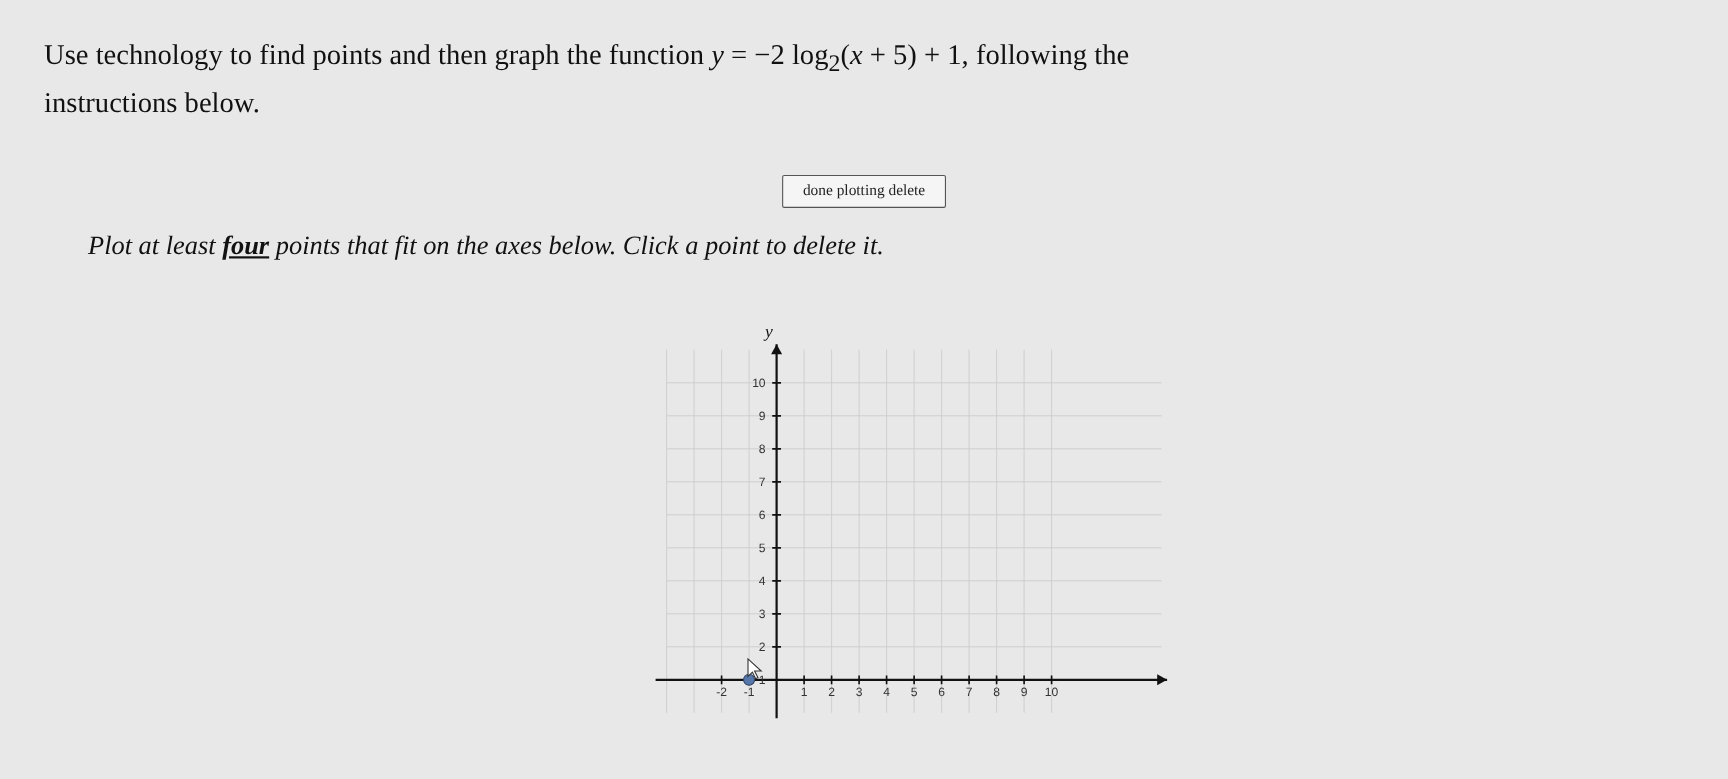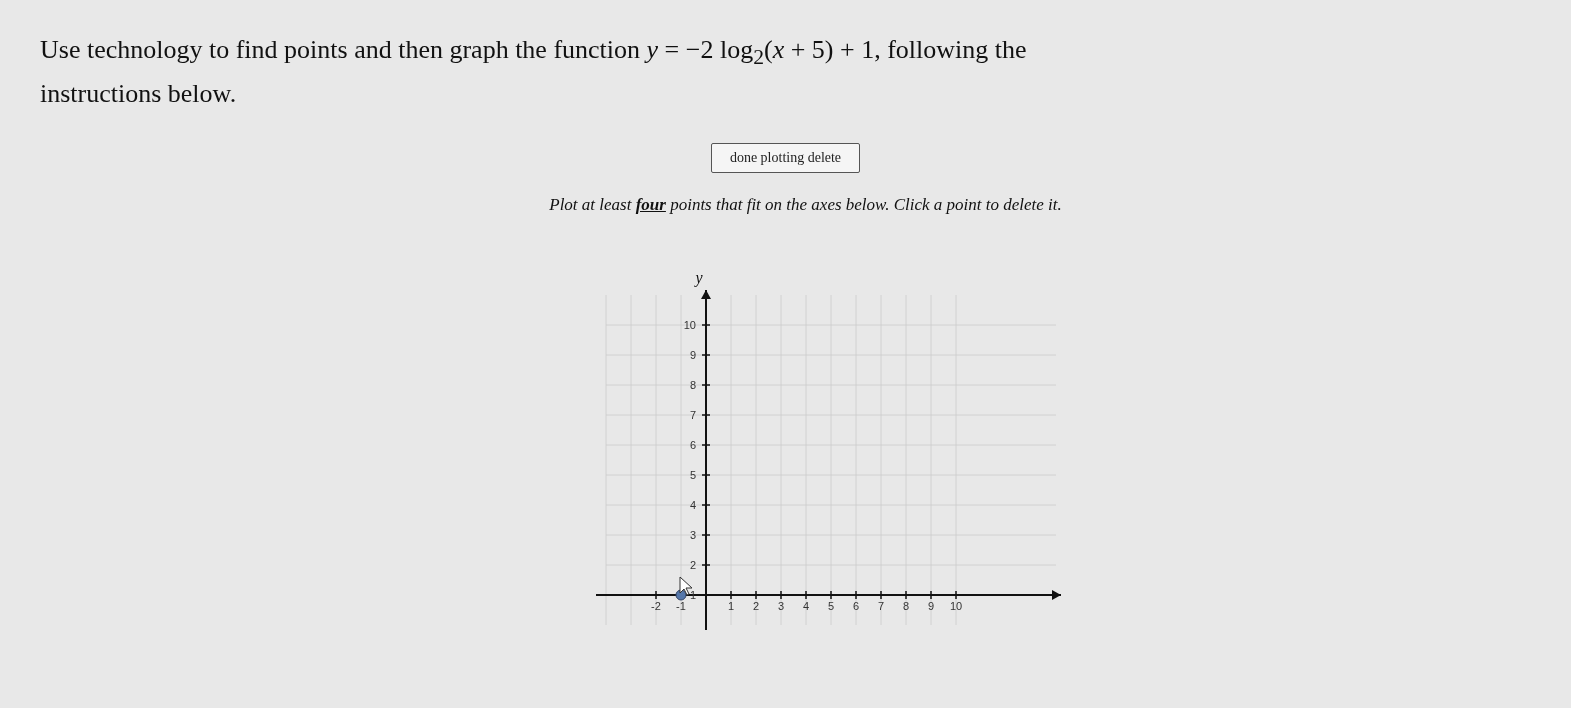--- a/index.html
+++ b/index.html
@@ -10,21 +10,21 @@
       width: 1571px;
       min-height: 708px;
       padding: 30px 40px;
       overflow: hidden;
     }
 
     .problem-text {
       font-size: 26px;
       line-height: 1.5;
       color: #111;
-      margin-bottom: 30px;
+      margin-bottom: 46px;
       max-width: 1400px;
     }
 
     .button-row {
       display: flex;
       justify-content: center;
       margin-bottom: 22px;
     }
 
     .done-button {
@@ -32,26 +32,25 @@
       background: #f5f5f5;
       padding: 6px 18px;
       font-size: 14px;
       font-family: Georgia, serif;
       cursor: pointer;
       color: #222;
       border-radius: 2px;
     }
 
     .instruction-text {
-      font-size: 17px;
+      font-size: 24px;
       font-style: italic;
       color: #111;
       margin-left: 40px;
       margin-bottom: 20px;
-      text-align: center;
     }
 
     .instruction-text span.bold-underline {
       font-weight: bold;
       text-decoration: underline;
       font-style: italic;
     }
 
     .graph-container {
       display: flex;

